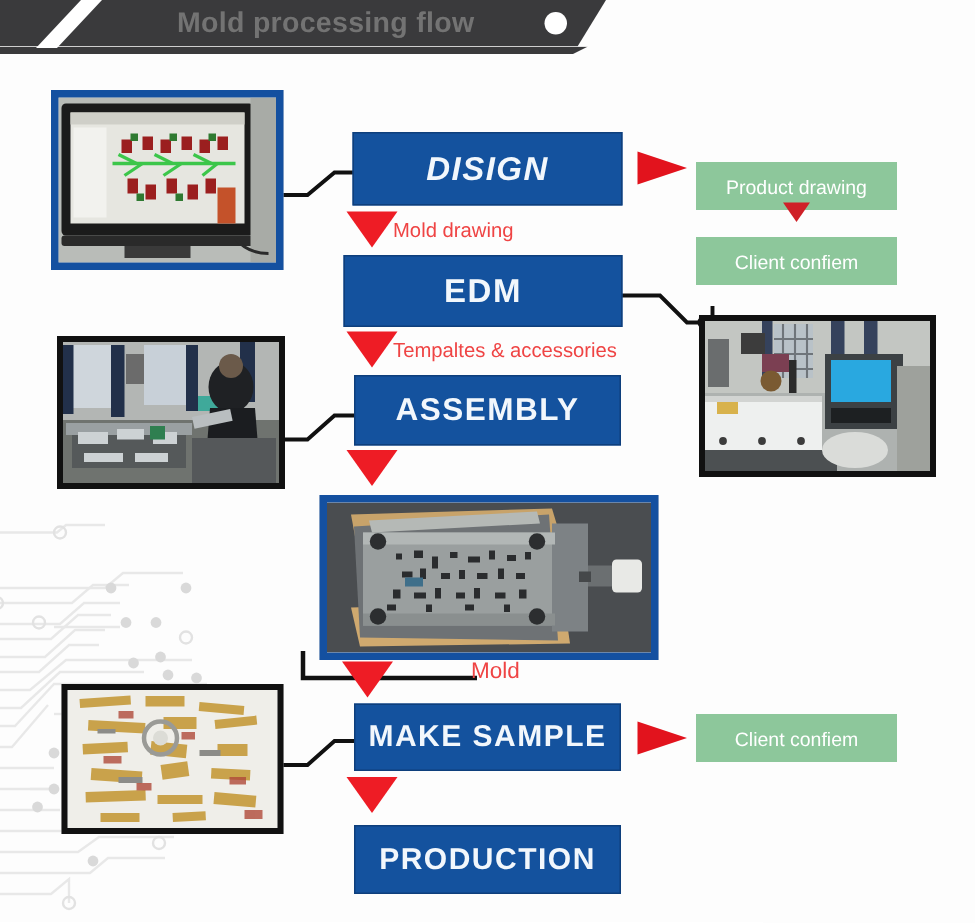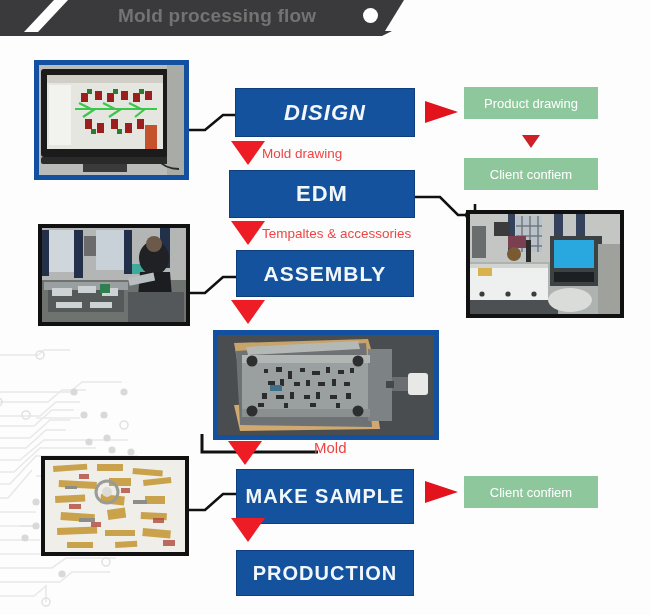--- a/index.html
+++ b/index.html
@@ -444,29 +444,29 @@
   </div>
 
   <div class="proc-box" style="left:229px; top:170px; width:186px; height:48px; font-size:22px;">
     <span>EDM</span>
   </div>
 
   <div class="proc-box" style="left:236px; top:250px; width:178px; height:47px; font-size:21px;">
     <span>ASSEMBLY</span>
   </div>
 
-  <div class="proc-box" style="left:236px; top:469px; width:178px; height:55px; font-size:20px;">
+  <div class="proc-box" style="left:236px; top:469px; width:178px; height:45px; font-size:20px;">
     <span>MAKE SAMPLE</span>
   </div>
 
   <div class="proc-box" style="left:236px; top:550px; width:178px; height:46px; font-size:20px;">
     <span>PRODUCTION</span>
   </div>
 
-  <div class="green-box" style="left:464px; top:87px; width:134px; height:32px;">
+  <div class="green-box" style="left:464px; top:108px; width:134px; height:32px;">
     <span>Product drawing</span>
   </div>
 
   <div class="green-box" style="left:464px; top:158px; width:134px; height:32px;">
     <span>Client confiem</span>
   </div>
 
   <div class="green-box" style="left:464px; top:476px; width:134px; height:32px;">
     <span>Client confiem</span>
   </div>

